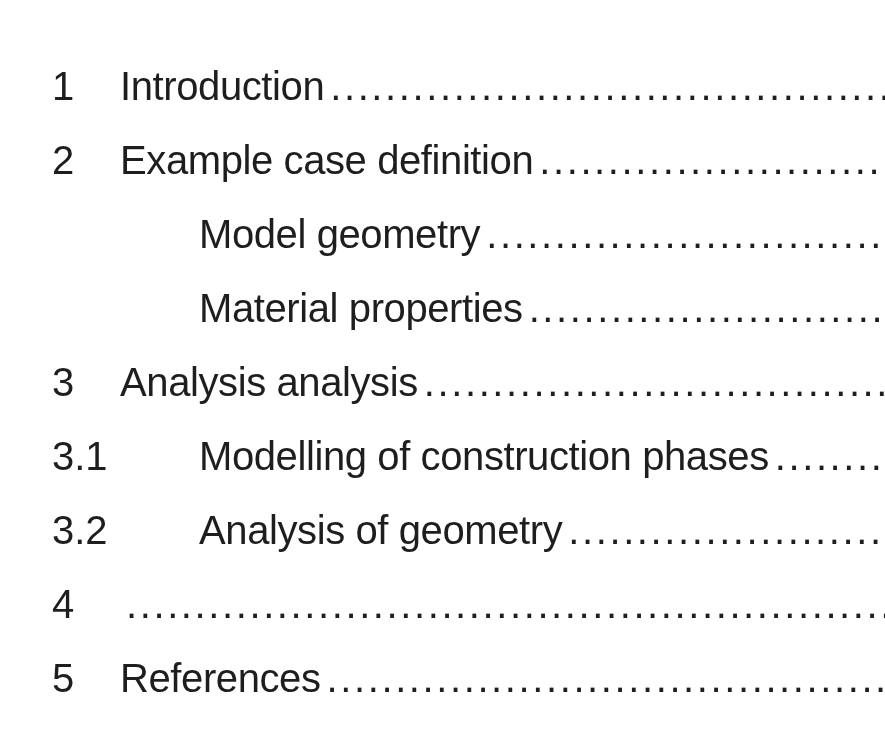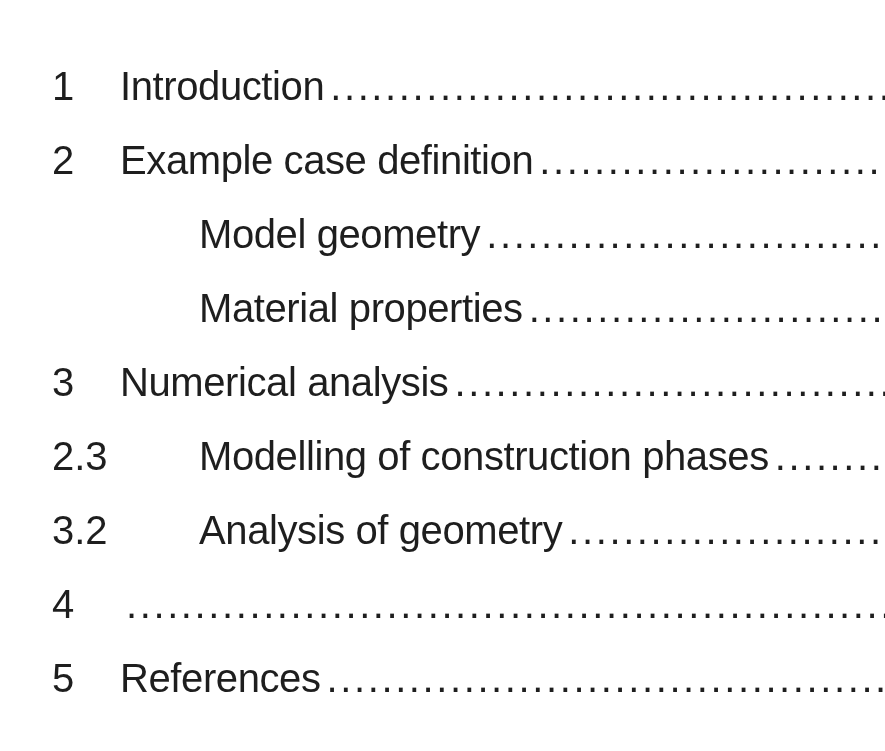--- a/index.html
+++ b/index.html
@@ -90,27 +90,27 @@
   <div class="toc-row" style="top:278px">
     <span class="toc-entry level-2">
       <span class="toc-title">Material properties</span>
       <span class="toc-leader">....................................................................................................</span>
     </span>
   </div>
 
   <div class="toc-row" style="top:352px">
     <span class="toc-num">3</span>
     <span class="toc-entry level-1">
-      <span class="toc-title">Numerical analysis</span>
+      <span class="toc-title">Analysis analysis</span>
       <span class="toc-leader">....................................................................................................</span>
     </span>
   </div>
 
   <div class="toc-row" style="top:426px">
-    <span class="toc-num">2.3</span>
+    <span class="toc-num">3.1</span>
     <span class="toc-entry level-2">
       <span class="toc-title">Modelling of construction phases</span>
       <span class="toc-leader">....................................................................................................</span>
     </span>
   </div>
 
   <div class="toc-row" style="top:500px">
     <span class="toc-num">3.2</span>
     <span class="toc-entry level-2">
       <span class="toc-title">Analysis of geometry</span>

